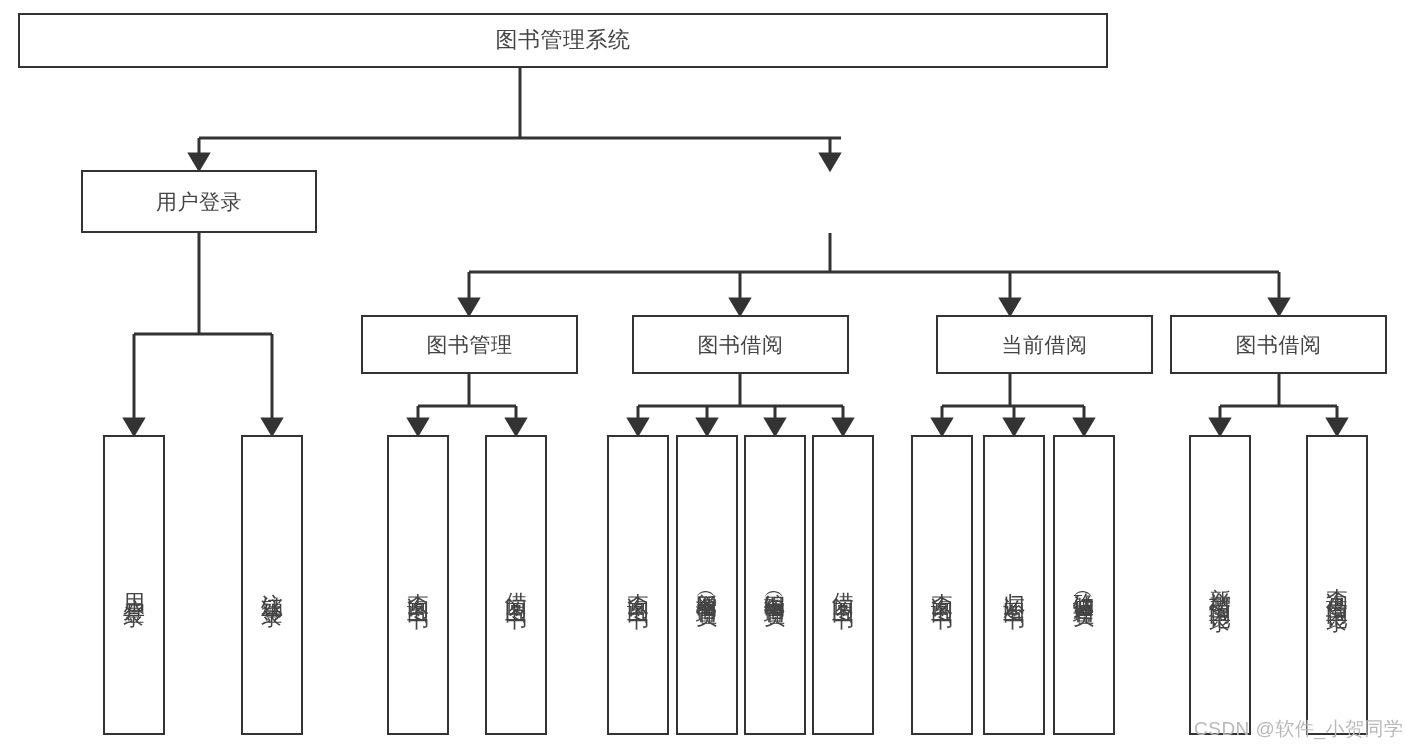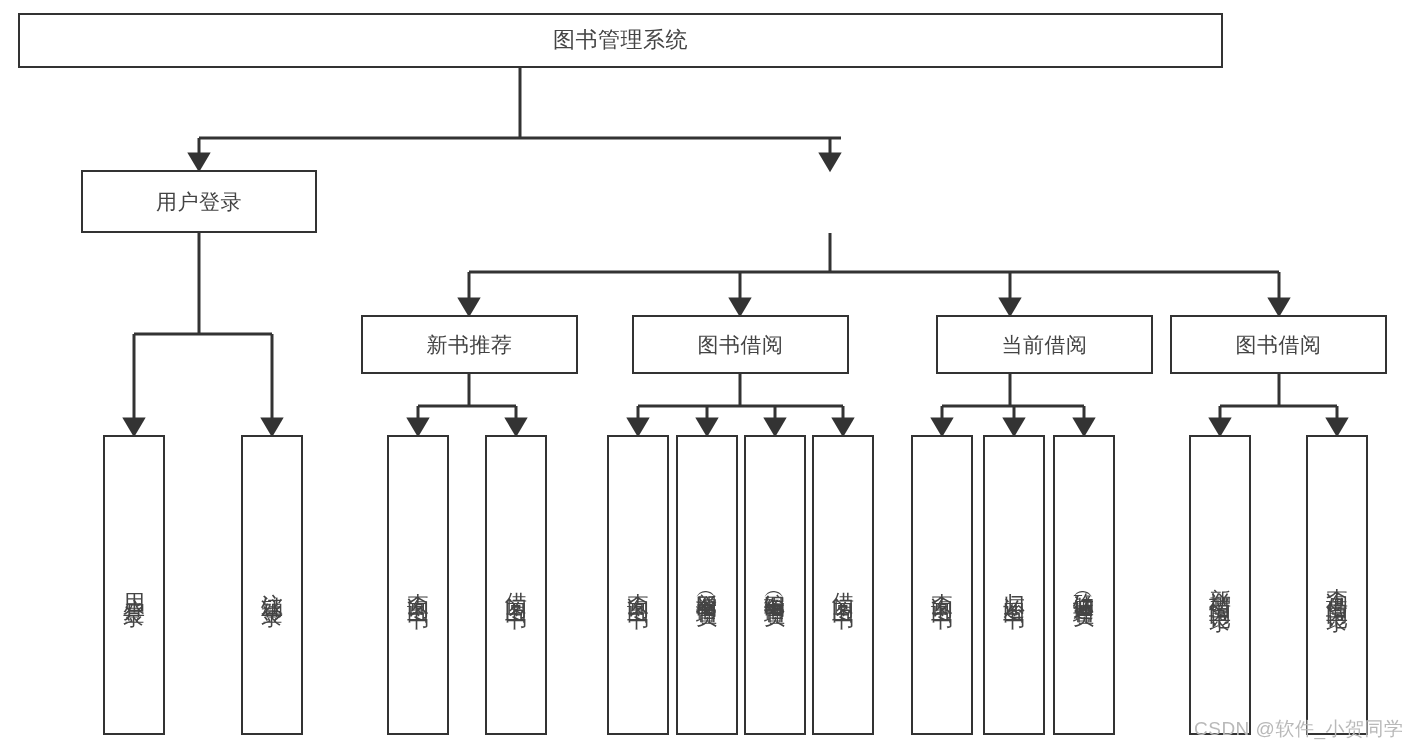--- a/index.html
+++ b/index.html
@@ -119,30 +119,30 @@
       <path d="M1014,406 L1014,427" marker-end="url(#arrowhead)"></path>
       <path d="M1084,406 L1084,427" marker-end="url(#arrowhead)"></path>
 
       <path d="M1279,374 L1279,406"></path>
       <path d="M1220,406 L1337,406"></path>
       <path d="M1220,406 L1220,427" marker-end="url(#arrowhead)"></path>
       <path d="M1337,406 L1337,427" marker-end="url(#arrowhead)"></path>
     </g>
   </svg>
 
-  <div class="node root horiz" style="left: 18px; top: 13px; width: 1205px; height: 55px; border-color: rgb(51, 51, 51); background: rgb(255, 255, 255);">
+  <div class="node root horiz" style="left: 18px; top: 13px; width: 1090px; height: 55px; border-color: rgb(51, 51, 51); background: rgb(255, 255, 255);">
     <span class="label" style="color: rgb(68, 68, 68);">图书管理系统</span>
   </div>
 
   <div class="node horiz" style="left: 81px; top: 170px; width: 236px; height: 63px; border-color: rgb(51, 51, 51); background: rgb(255, 255, 255);">
     <span class="label" style="color: rgb(68, 68, 68);">用户登录</span>
   </div>
 
   <div class="node horiz" style="left: 361px; top: 315px; width: 217px; height: 59px; border-color: rgb(51, 51, 51); background: rgb(255, 255, 255);">
-    <span class="label" style="color: rgb(68, 68, 68);">新书推荐</span>
+    <span class="label" style="color: rgb(68, 68, 68);">图书管理</span>
   </div>
   <div class="node horiz" style="left: 632px; top: 315px; width: 217px; height: 59px; border-color: rgb(51, 51, 51); background: rgb(255, 255, 255);">
     <span class="label" style="color: rgb(68, 68, 68);">图书借阅</span>
   </div>
   <div class="node horiz" style="left: 936px; top: 315px; width: 217px; height: 59px; border-color: rgb(51, 51, 51); background: rgb(255, 255, 255);">
     <span class="label" style="color: rgb(68, 68, 68);">当前借阅</span>
   </div>
   <div class="node horiz" style="left: 1170px; top: 315px; width: 217px; height: 59px; border-color: rgb(51, 51, 51); background: rgb(255, 255, 255);">
     <span class="label" style="color: rgb(68, 68, 68);">图书借阅</span>
   </div>

